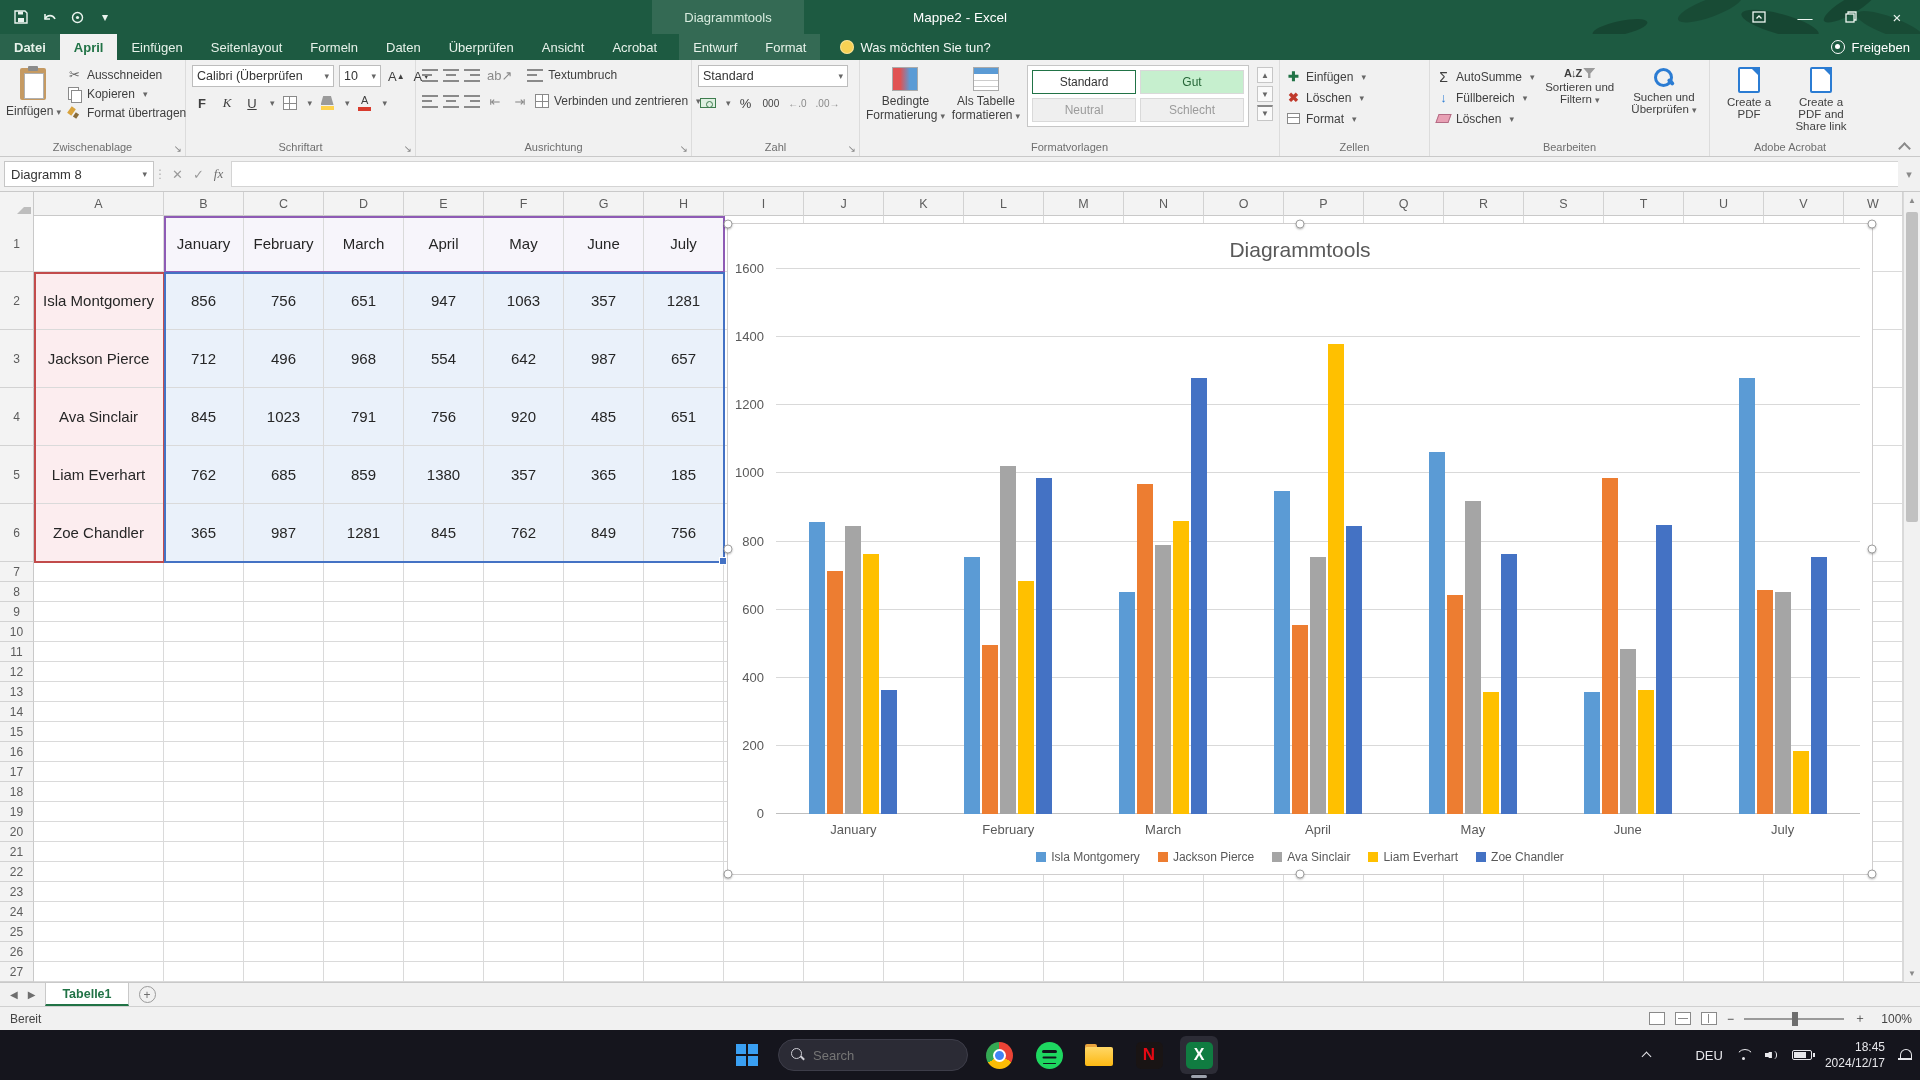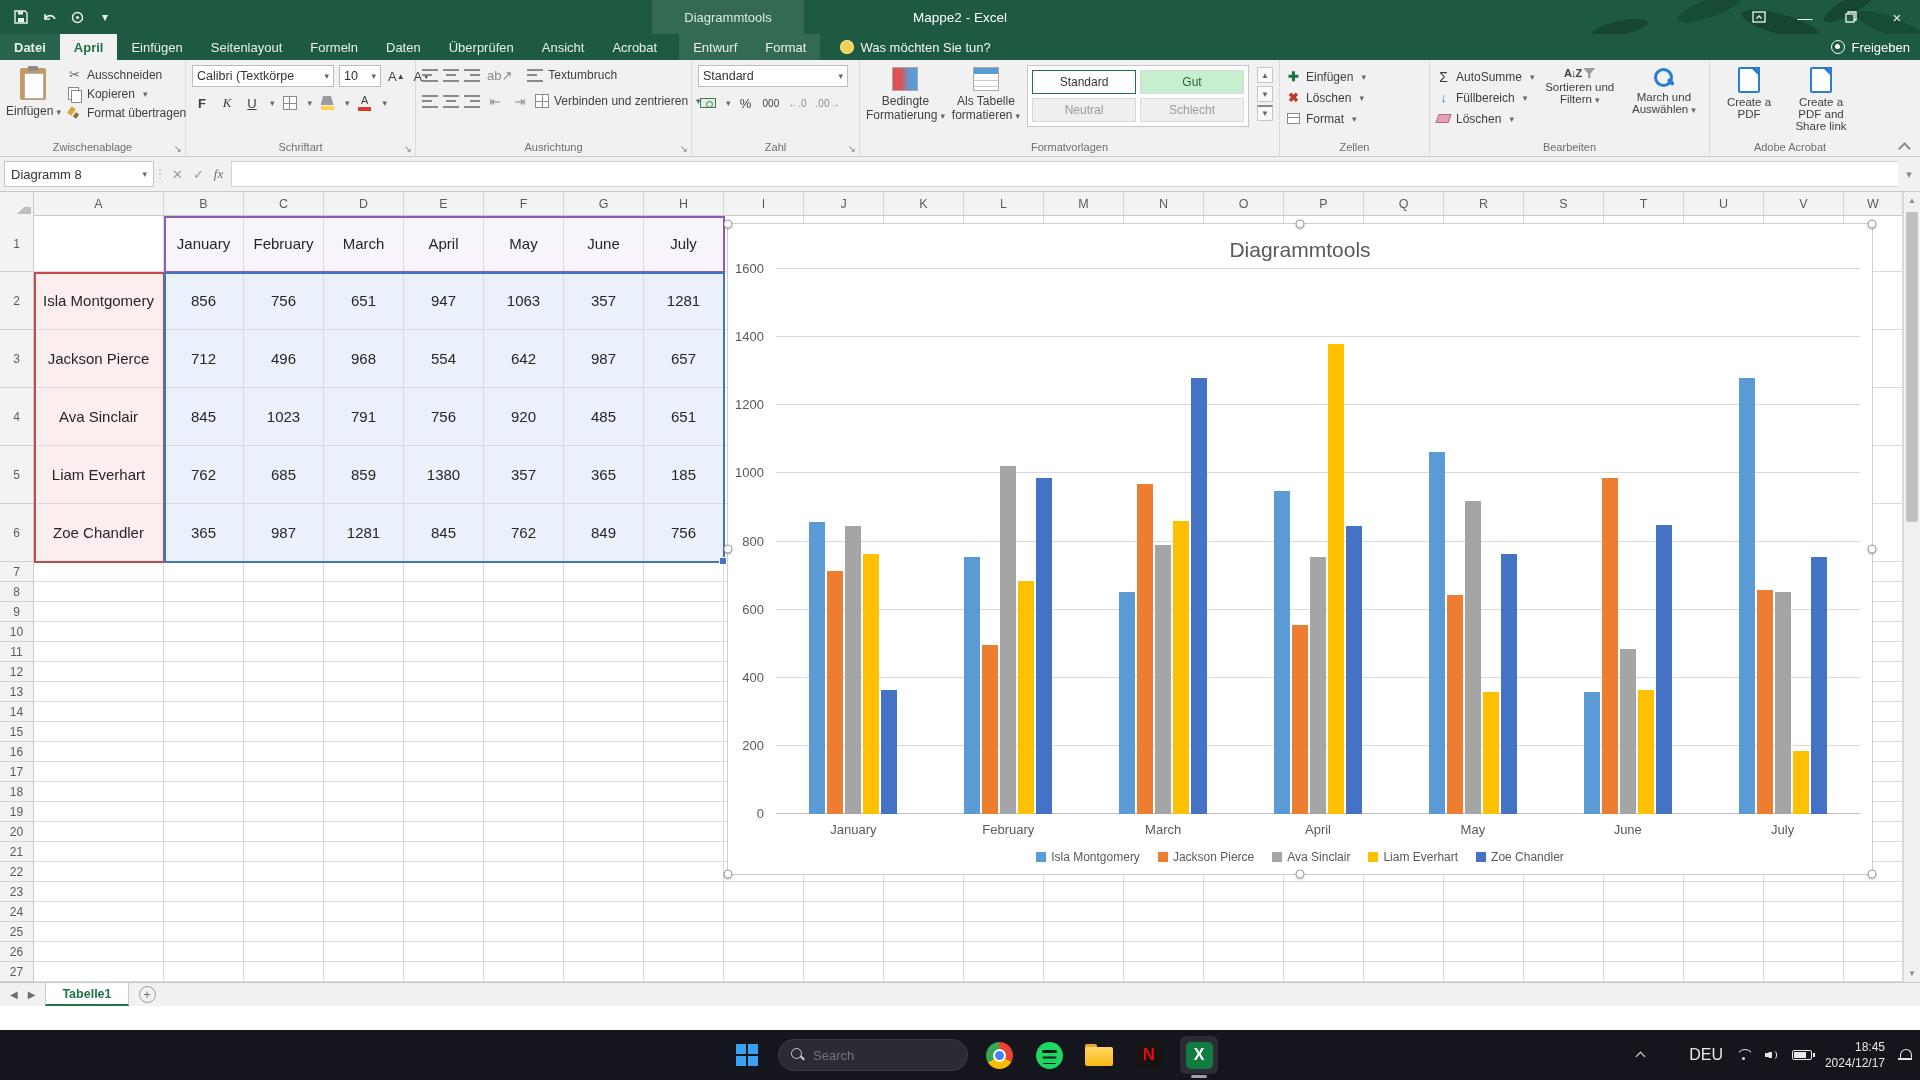--- a/index.html
+++ b/index.html
@@ -205,21 +205,21 @@
   .spotify-ic{width:27px;height:27px;border-radius:50%;background:#1ed760;position:relative;}
   .spotify-ic::before{content:"";position:absolute;left:6px;top:8px;width:15px;height:3px;border-radius:2px;background:#11161c;box-shadow:0 6px 0 -0.5px #11161c,0 12px 0 -1px #11161c;}
   .folder-ic{width:28px;height:22px;position:relative;}
   .folder-ic::before{content:"";position:absolute;left:0;top:0;width:12px;height:6px;background:#e8a33d;border-radius:2px 2px 0 0;}
   .folder-ic::after{content:"";position:absolute;left:0;top:3px;width:28px;height:19px;background:linear-gradient(#ffd766,#fdb913);border-radius:2px;}
   .napp-ic{width:27px;height:27px;border-radius:5px;background:#191414;display:flex;align-items:center;justify-content:center;color:#e50914;font-weight:bold;font-size:17px;}
   .excel-ic{width:27px;height:27px;border-radius:5px;background:#107c41;display:flex;align-items:center;justify-content:center;color:#fff;font-weight:bold;font-size:16px;}
   .tb-tray{position:absolute;right:8px;top:0;height:50px;display:flex;align-items:center;gap:13px;color:#e8e8ec;}
   .tray-chev{width:10px;height:10px;position:relative;}
   .tray-chev::before{content:"";position:absolute;left:1px;top:3px;width:6px;height:6px;border-left:1.6px solid #e8e8ec;border-top:1.6px solid #e8e8ec;transform:rotate(45deg);}
-  .tray-lang{font-size:16px;padding-left:30px;}
+  .tray-lang{font-size:13px;padding-left:30px;}
   .wifi-ic{width:16px;height:12px;position:relative;overflow:hidden;}
   .wifi-ic::before{content:"";position:absolute;left:0;top:0;width:16px;height:16px;border:1.6px solid #e8e8ec;border-radius:50%;clip-path:polygon(0 0,100% 0,50% 60%);}
   .wifi-ic::after{content:"";position:absolute;left:6.5px;top:8px;width:3px;height:3px;background:#e8e8ec;border-radius:50%;}
   .spk-ic{width:14px;height:12px;position:relative;}
   .spk-ic::before{content:"";position:absolute;left:0;top:3px;width:7px;height:6px;background:#e8e8ec;clip-path:polygon(0 15%,45% 15%,100% -40%,100% 140%,45% 85%,0 85%);}
   .spk-ic::after{content:"";position:absolute;right:2px;top:2px;width:6px;height:8px;border-right:1.6px solid #e8e8ec;border-radius:50%;}
   .bat-ic{width:20px;height:10px;border:1.4px solid #e8e8ec;border-radius:2px;position:relative;}
   .bat-ic::before{content:"";position:absolute;left:1px;top:1px;bottom:1px;width:12px;background:#e8e8ec;}
   .bat-ic::after{content:"";position:absolute;right:-4px;top:2px;width:2px;height:4px;background:#e8e8ec;}
   .tray-clock{font-size:12px;text-align:right;line-height:1.35;}
@@ -338,21 +338,21 @@
       </div>
       <div class="rg-label">Zwischenablage</div>
       <span class="launcher">↘</span>
     </div>
 
     <div class="rgroup" style="width:230px">
       <div class="rg-content">
         <div class="font-rows">
           <div class="frow">
             <span class="combo fontname">
-                <span>Calibri (Textkörpe</span>
+                <span>Calibri (Überprüfen</span>
                 <span class="caret">▾</span>
               </span>
             <span class="combo fontsize">
                 <span>10</span>
                 <span class="caret">▾</span>
               </span>
             <span class="tbtn">A<sup style="font-size:8px">▲</sup></span>
             <span class="tbtn">A<sup style="font-size:8px">▼</sup></span>
           </div>
           <div class="frow">
@@ -542,21 +542,21 @@
         </div>
         <div class="edit-big">
           <span style="display:flex;align-items:center;gap:2px;">
               <span class="sort-ic">A↓Z</span>
               <span class="funnel"></span>
             </span>
           <span><span>Sortieren und Filtern</span><span class="caret">▾</span></span>
         </div>
         <div class="edit-big">
           <span class="mag-ic"></span>
-          <span><span>March und Auswählen</span><span class="caret">▾</span></span>
+          <span><span>Suchen und Überprüfen</span><span class="caret">▾</span></span>
         </div>
       </div>
       <div class="rg-label">Bearbeiten</div>
     </div>
 
     <div class="rgroup" style="width:160px;border-right:none">
       <div class="rg-content">
         <div class="acro-btn">
           <span class="pdf-ic"></span>
           <span>Create a PDF</span>
@@ -1458,20 +1458,34 @@
     <div class="addsheet">+</div>
   </div>
   <div class="hscroll">
     <span class="arr">◀</span>
     <span class="track">
         <span class="thumb"></span>
       </span>
     <span class="arr">▶</span>
   </div>
 
+  <div class="statusbar">
+    <span class="status">Bereit</span>
+    <div class="sb-right">
+      <span class="view-ic"></span>
+      <span class="view-ic pl"></span>
+      <span class="view-ic pb"></span>
+      <span>−</span>
+      <span class="zoomtrack">
+          <span class="zoomthumb"></span>
+        </span>
+      <span>＋</span>
+      <span class="zoompct">100%</span>
+    </div>
+  </div>
 
   <div class="taskbar">
     <div class="tb-center">
       <div class="task-app">
         <span class="startgrid">
             <i></i>
             <i></i>
             <i></i>
             <i></i>
           </span>

